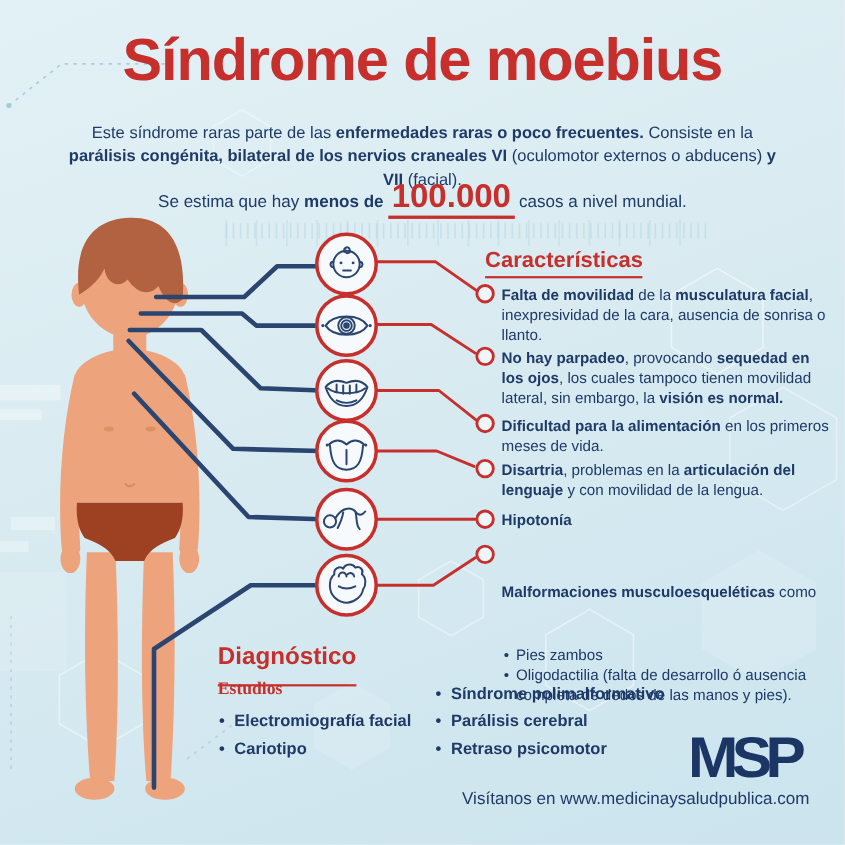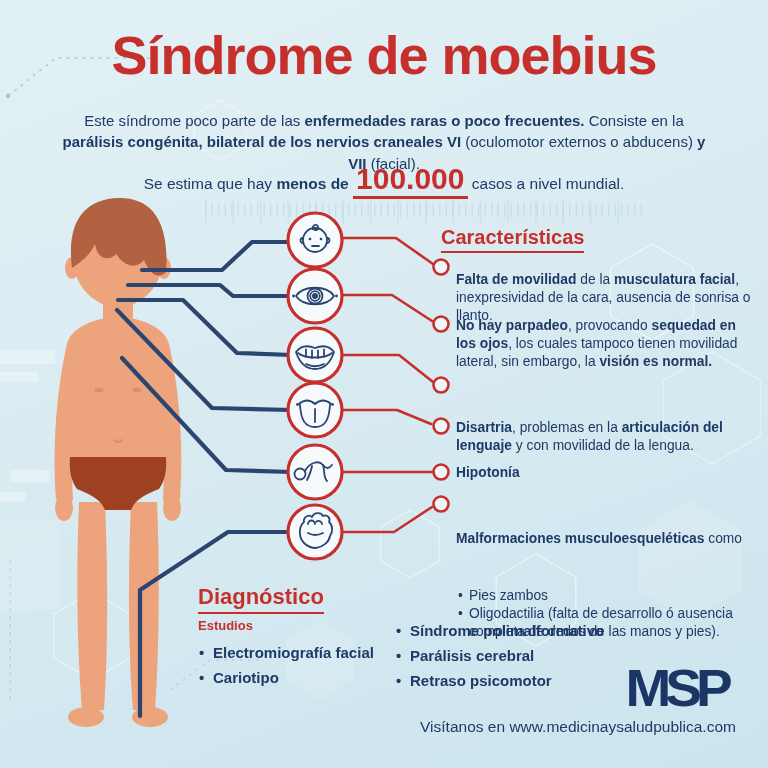--- a/index.html
+++ b/index.html
@@ -38,29 +38,29 @@
     font-size:15px;line-height:1.42;color:var(--navy);}
   .stats{position:absolute;top:160px;left:0;width:768px;text-align:center;
     font-size:15.5px;line-height:38px;color:var(--navy);white-space:pre-wrap;}
   .stats .num{font-size:30px;font-weight:700;color:var(--red);
     border-bottom:3px solid var(--red);padding:0 3px 1px;}
   .b{font-weight:700;margin-top:32px;}
   .char-heading{position:absolute;left:441px;top:226px;font-size:20px;font-weight:700;
     color:var(--red);border-bottom:2px solid var(--red);padding-bottom:2px;}
   .char-item{position:absolute;left:456px;width:298px;font-size:13.8px;line-height:1.29;
     color:var(--navy);white-space:pre-wrap;}
-  .i1{top:271px;} .i2{top:317px;} .i3{top:379px;} .i4{top:419px;} .i5{top:464px;} .i6{top:494px;}
+  .i1{top:260px;} .i2{top:317px;} .i3{top:379px;} .i4{top:419px;} .i5{top:464px;} .i6{top:494px;}
   ul.subs{list-style:none;margin-top:4px;}
   ul.subs li{position:relative;padding-left:13px;}
   ul.subs li::before{content:"•";position:absolute;left:2px;}
   .diag-heading{position:absolute;left:198px;top:584px;font-size:22px;font-weight:700;
-    color:var(--red);border-bottom:2px solid var(--red);padding-bottom:2px;}
+    color:var(--red);border-bottom:2px solid var(--red);padding-bottom:12px;}
   .diag-col{position:absolute;top:618px;color:var(--navy);}
   .diag-col.c1{left:198px;width:190px;} .diag-col.c2{left:395px;width:240px;}
-  .diag-col h3{font-size:13px;font-weight:700;color:var(--red);margin-bottom:7px;}
+  .diag-col h3{font-size:16px;font-weight:700;color:var(--red);margin-bottom:7px;font-family:Liberation Serif, serif;}
   .diag-col ul{list-style:none;}
   .diag-col ul li{position:relative;padding-left:15px;font-size:15px;font-weight:700;line-height:25px;}
   .diag-col ul li::before{content:"•";position:absolute;left:1px;}
   .msp-logo{position:absolute;left:596px;top:656px;width:160px;text-align:center;
     font-size:55px;font-weight:700;letter-spacing:-6px;color:var(--logo-navy);
     transform:scaleY(.95);}
   .website{position:absolute;left:400px;top:718px;width:356px;text-align:center;
     font-size:15.5px;color:var(--navy);}
 </style>
 </head>
@@ -193,28 +193,29 @@
       <circle class="bullet-ring" cx="441" cy="324" r="7.5"></circle>
       <circle class="bullet-ring" cx="441" cy="385" r="7.5"></circle>
       <circle class="bullet-ring" cx="441" cy="426" r="7.5"></circle>
       <circle class="bullet-ring" cx="441" cy="472" r="7.5"></circle>
       <circle class="bullet-ring" cx="441" cy="504" r="7.5"></circle>
     </g>
   </svg>
 
   <h1 class="title">Síndrome de moebius</h1>
 
-  <p class="intro"><span>Este síndrome poco parte de las </span><span class="b">enfermedades raras o poco frecuentes.</span><span> Consiste en la </span><span class="b">parálisis congénita, bilateral de los nervios craneales VI</span><span> (oculomotor externos o abducens) </span><span class="b">y VII</span><span> (facial).</span></p>
+  <p class="intro"><span>Este síndrome raras parte de las </span><span class="b">enfermedades raras o poco frecuentes.</span><span> Consiste en la </span><span class="b">parálisis congénita, bilateral de los nervios craneales VI</span><span> (oculomotor externos o abducens) </span><span class="b">y VII</span><span> (facial).</span></p>
 
   <p class="stats"><span>Se estima que hay </span><span class="b">menos de </span><span class="num">100.000</span><span> casos a nivel mundial.</span></p>
 
   <h2 class="char-heading">Características</h2>
 
   <div class="char-item i1"><span class="b">Falta de movilidad</span><span> de la </span><span class="b">musculatura facial</span><span>, inexpresividad de la cara, ausencia de sonrisa o llanto.</span></div>
   <div class="char-item i2"><span class="b">No hay parpadeo</span><span>, provocando </span><span class="b">sequedad en los ojos</span><span>, los cuales tampoco tienen movilidad lateral, sin embargo, la </span><span class="b">visión es normal.</span></div>
+  <div class="char-item i3"><span class="b">Dificultad para la alimentación</span><span> en los primeros meses de vida.</span></div>
   <div class="char-item i4"><span class="b">Disartria</span><span>, problemas en la </span><span class="b">articulación del lenguaje</span><span> y con movilidad de la lengua.</span></div>
   <div class="char-item i5"><span class="b">Hipotonía</span></div>
   <div class="char-item i6">
     <div><span class="b">Malformaciones musculoesqueléticas</span><span> como</span></div>
     <ul class="subs"><li>Pies zambos</li><li>Oligodactilia (falta de desarrollo ó ausencia completa de dedos de las manos y pies).</li></ul>
   </div>
 
   <h2 class="diag-heading">Diagnóstico</h2>
 
   <div class="diag-col c1">

